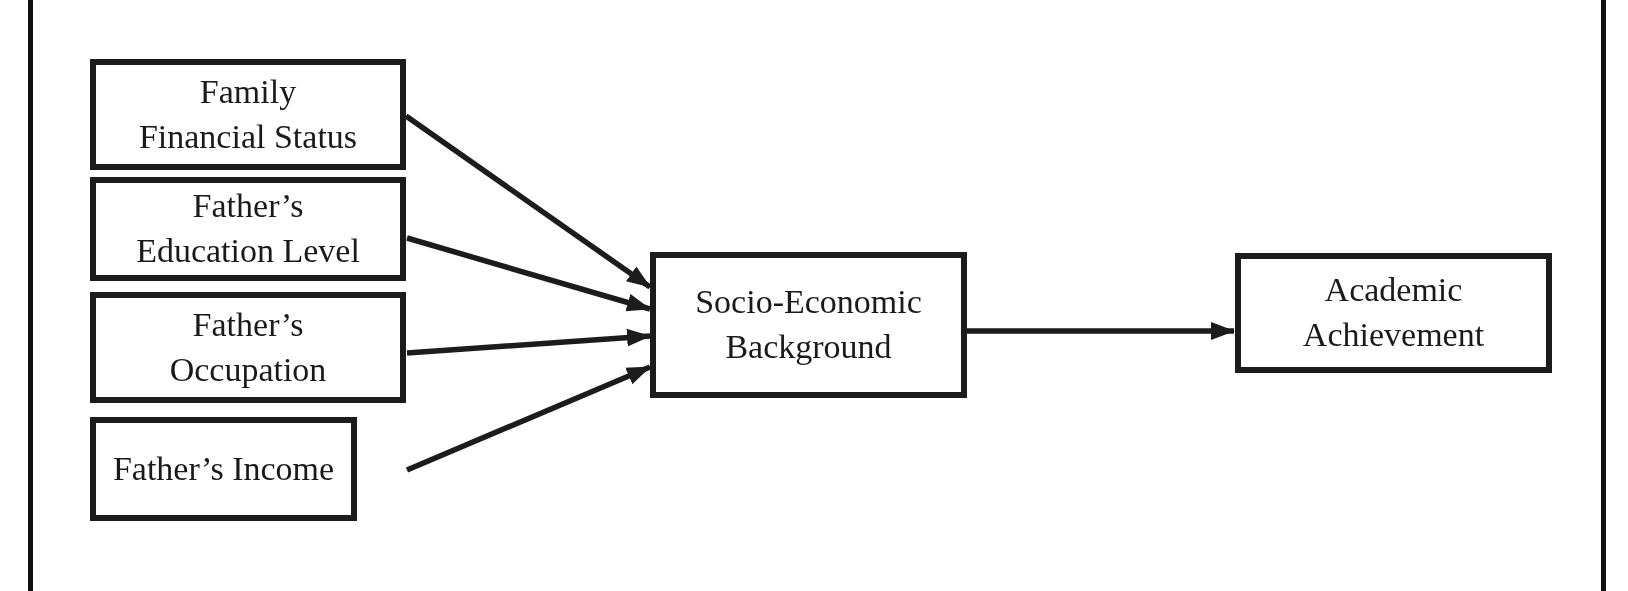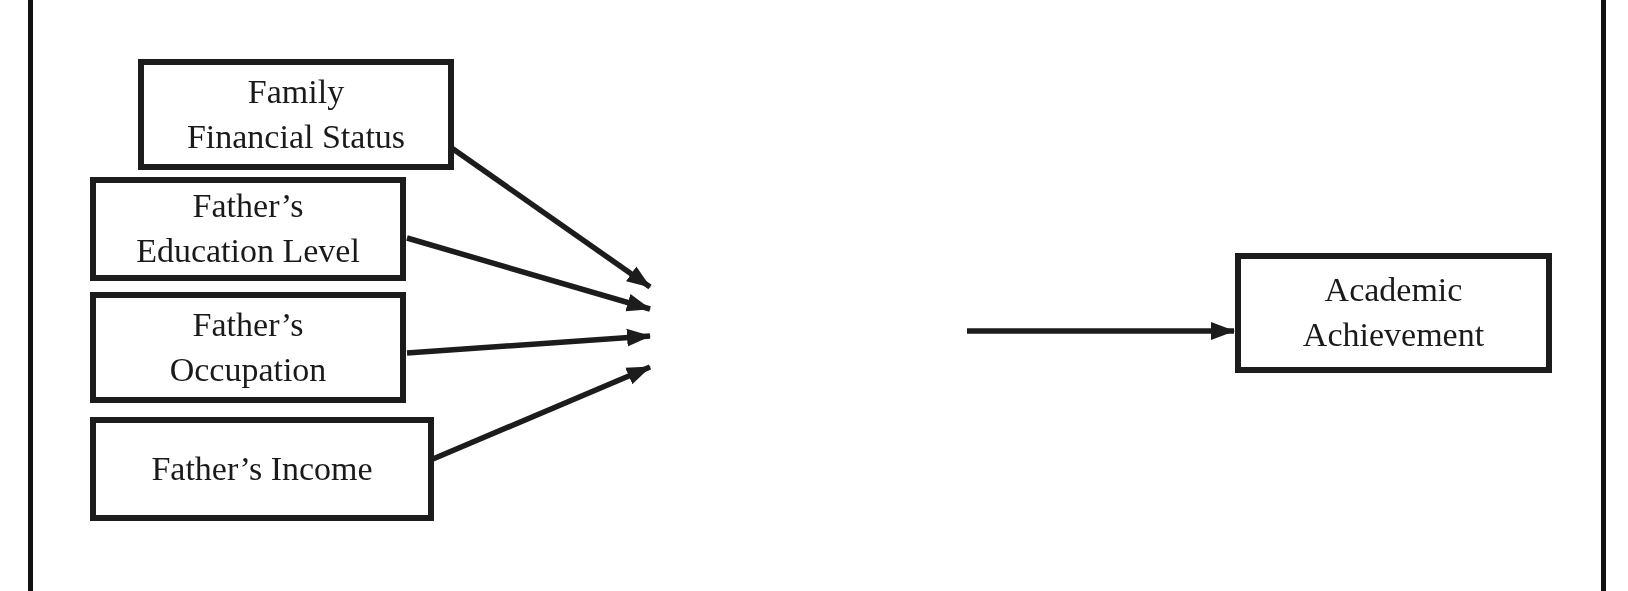--- a/index.html
+++ b/index.html
@@ -31,24 +31,24 @@
     background: #ffffff;
     display: flex;
     align-items: center;
     justify-content: center;
     text-align: center;
     color: #1a1a1a;
     font-size: 34px;
     line-height: 1.32;
     white-space: pre-line;
   }
-  #node-family-financial-status   { left: 90px;  top: 59px;  width: 316px; height: 111px; margin-left: 48px; }
+  #node-family-financial-status   { left: 90px;  top: 59px;  width: 316px; height: 111px; }
   #node-fathers-education-level   { left: 90px;  top: 177px; width: 316px; height: 104px; }
   #node-fathers-occupation        { left: 90px;  top: 292px; width: 316px; height: 111px; }
-  #node-fathers-income            { left: 90px;  top: 417px; width: 344px; height: 104px; }
+  #node-fathers-income            { left: 90px;  top: 417px; width: 267px; height: 104px; }
   #node-socio-economic-background { left: 650px; top: 252px; width: 317px; height: 146px; }
   #node-academic-achievement      { left: 1235px;top: 253px; width: 317px; height: 120px; }
   #arrow-layer {
     position: absolute;
     left: 0;
     top: 0;
     width: 1628px;
     height: 591px;
     pointer-events: none;
   }
@@ -78,17 +78,19 @@
 Financial Status</div>
 
   <div id="node-fathers-education-level" class="node">Father’s
 Education Level</div>
 
   <div id="node-fathers-occupation" class="node">Father’s
 Occupation</div>
 
   <div id="node-fathers-income" class="node">Father’s Income</div>
 
+  <div id="node-socio-economic-background" class="node">Socio-Economic
+Background</div>
 
   <div id="node-academic-achievement" class="node">Academic
 Achievement</div>
 
 </div>
 
 </body></html>

